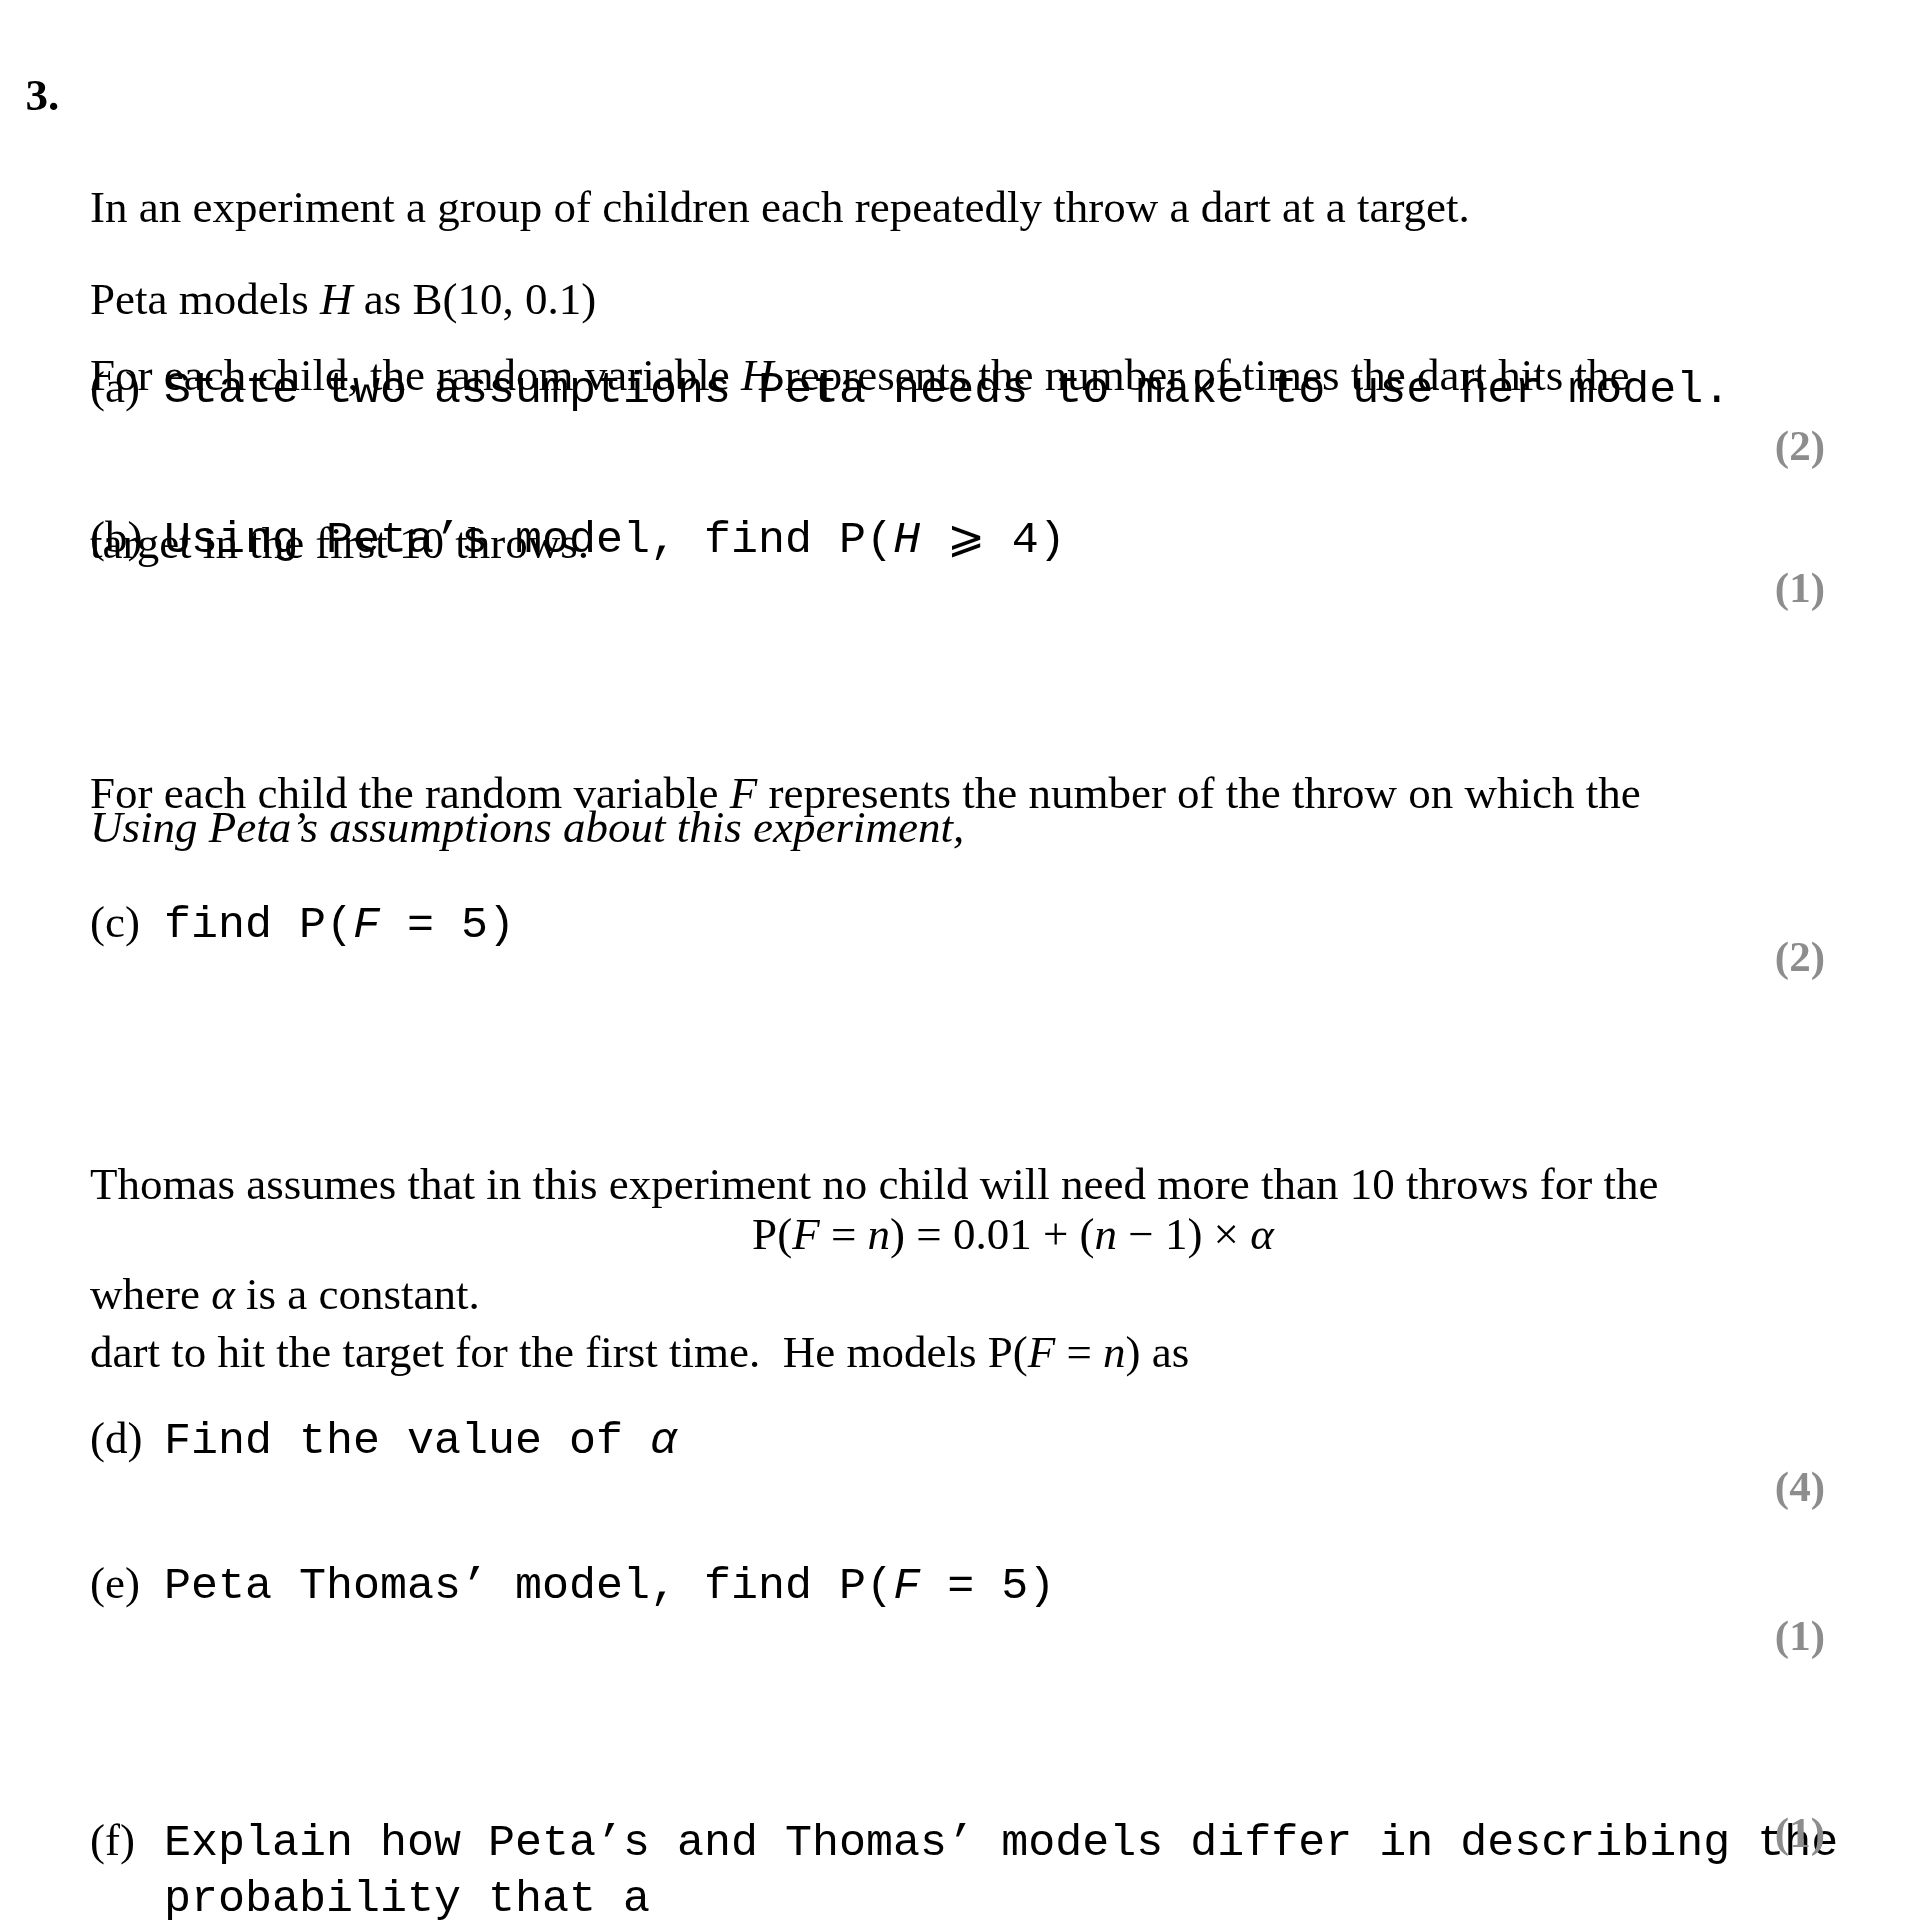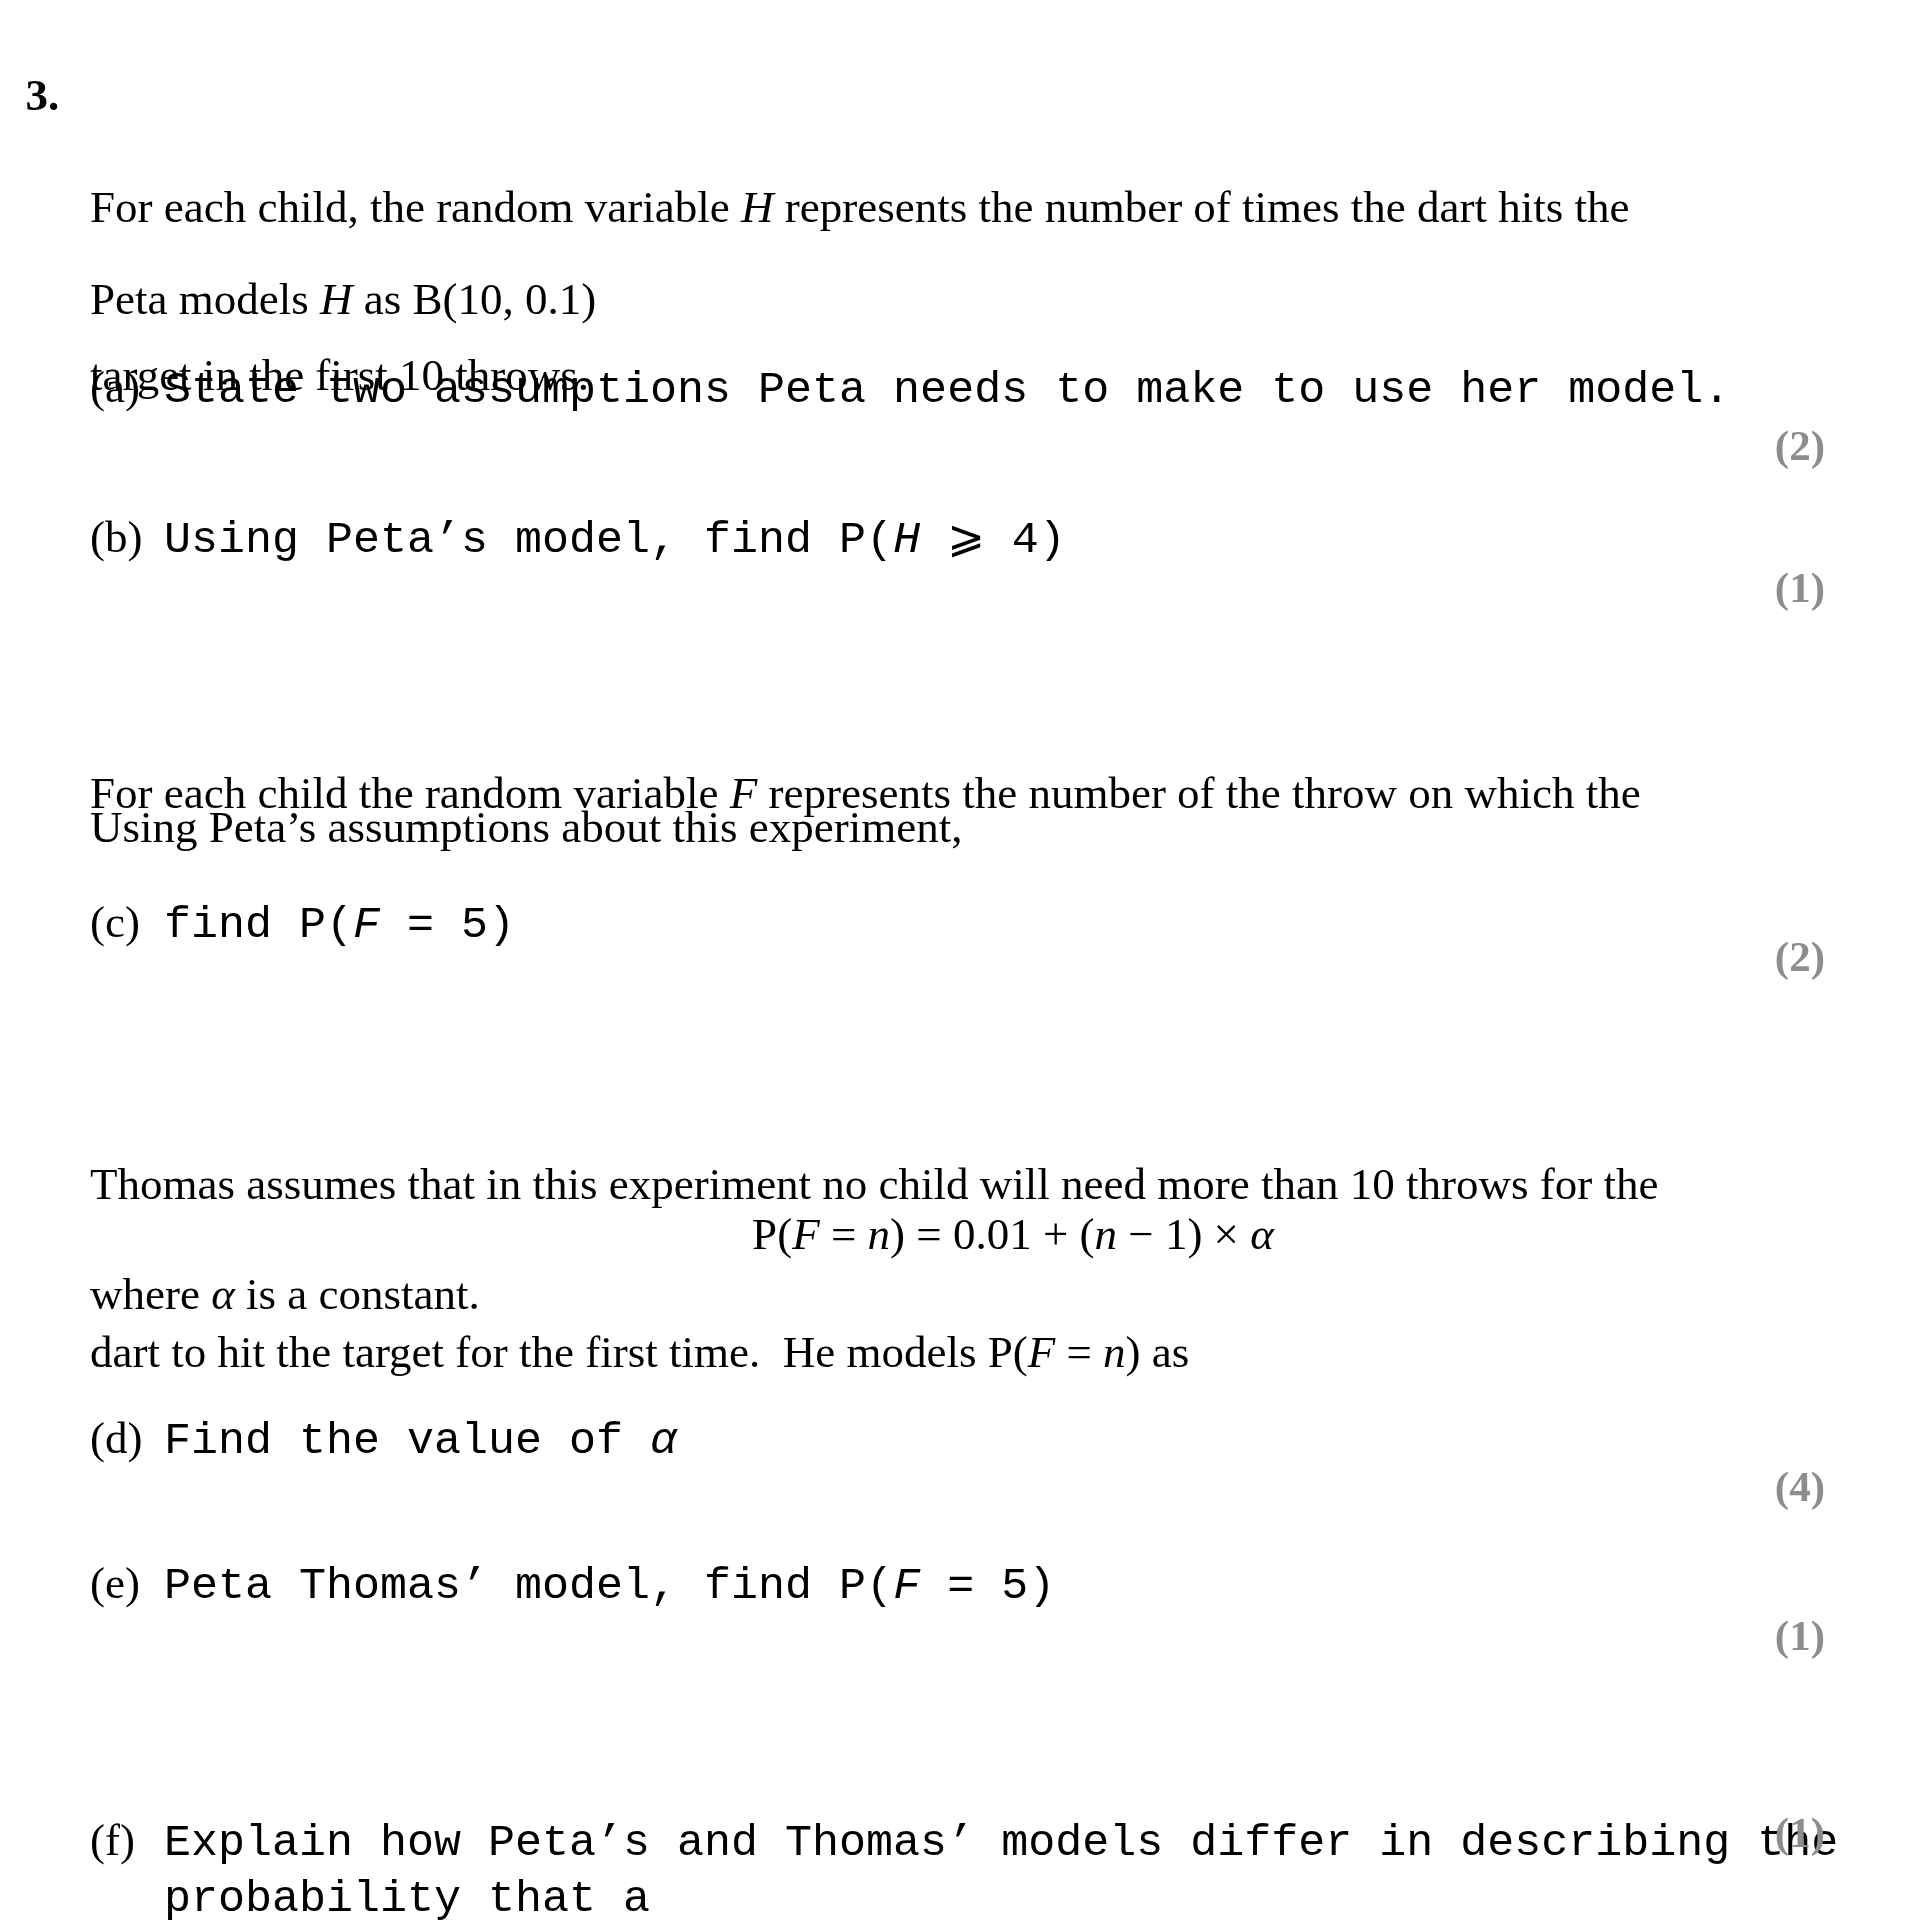--- a/index.html
+++ b/index.html
@@ -46,39 +46,40 @@
   }
   .it { font-style: italic; }
 
   #intro   { top: 67px; }
   #peta    { top: 271px; }
   #row-a   { top: 359px; }
   #mark-a  { top: 424px; }
   #row-b   { top: 509px; }
   #mark-b  { top: 566px; }
   #fpara   { top: 653px; }
-  #using   { top: 799px; }
+  #using   { top: 799px; font-style: italic; }
   #row-c   { top: 894px; }
   #mark-c  { top: 935px; }
   #thomas  { top: 1044px; }
   #equation{ top: 1206px; }
   #where   { top: 1266px; }
   #row-d   { top: 1410px; }
   #mark-d  { top: 1465px; }
   #row-e   { top: 1555px; }
   #mark-e  { top: 1614px; }
   #row-f   { top: 1700px; }
   #mark-f  { top: 1811px; }
 </style>
 </head>
 <body>
 
 <div class="qnum">3.</div>
 
 <div class="block" id="intro">
+  <div><span>In an experiment a group of children each repeatedly throw a dart at a target.</span></div>
   <div><span>For each child, the random variable </span><span class="it">H</span><span> represents the number of times the dart hits the</span></div>
   <div><span>target in the first 10 throws.</span></div>
 </div>
 
 <div class="block" id="peta"><span>Peta models </span><span class="it">H</span><span> as B(10, 0.1)</span></div>
 
 <div class="block item" id="row-a">
   <div class="ilabel">(a)</div>
   <div class="itext"><span>State two assumptions Peta needs to make to use her model.</span></div>
 </div>

